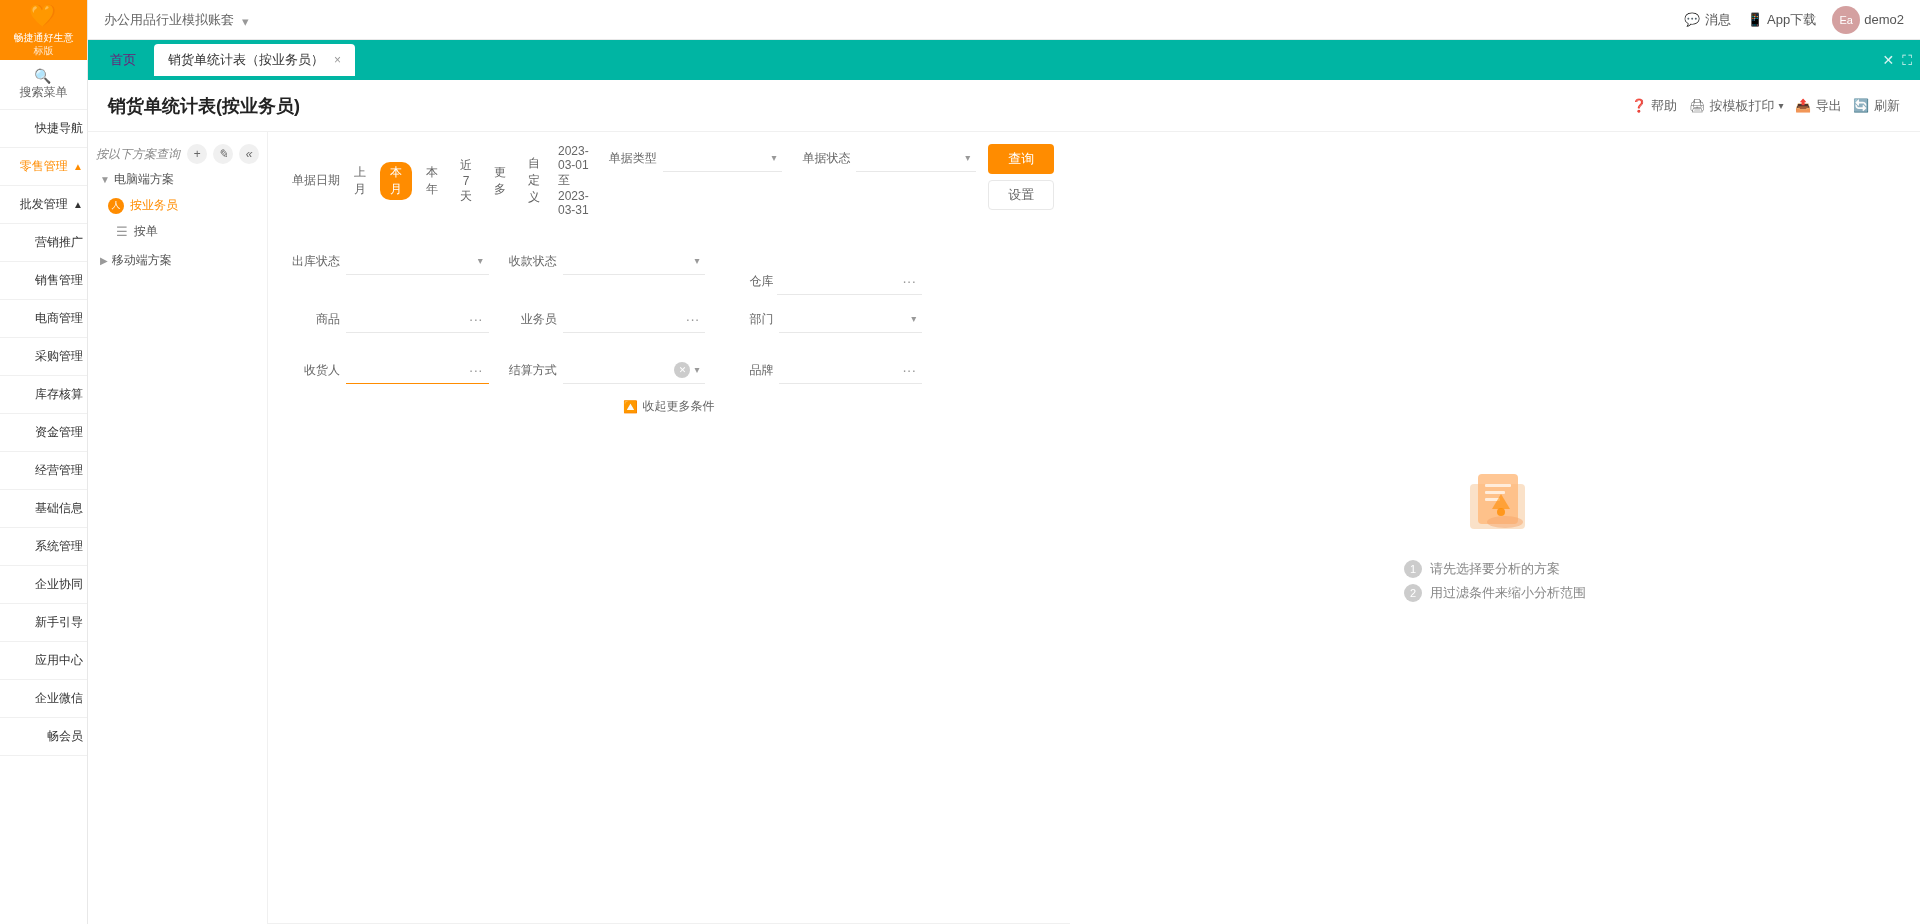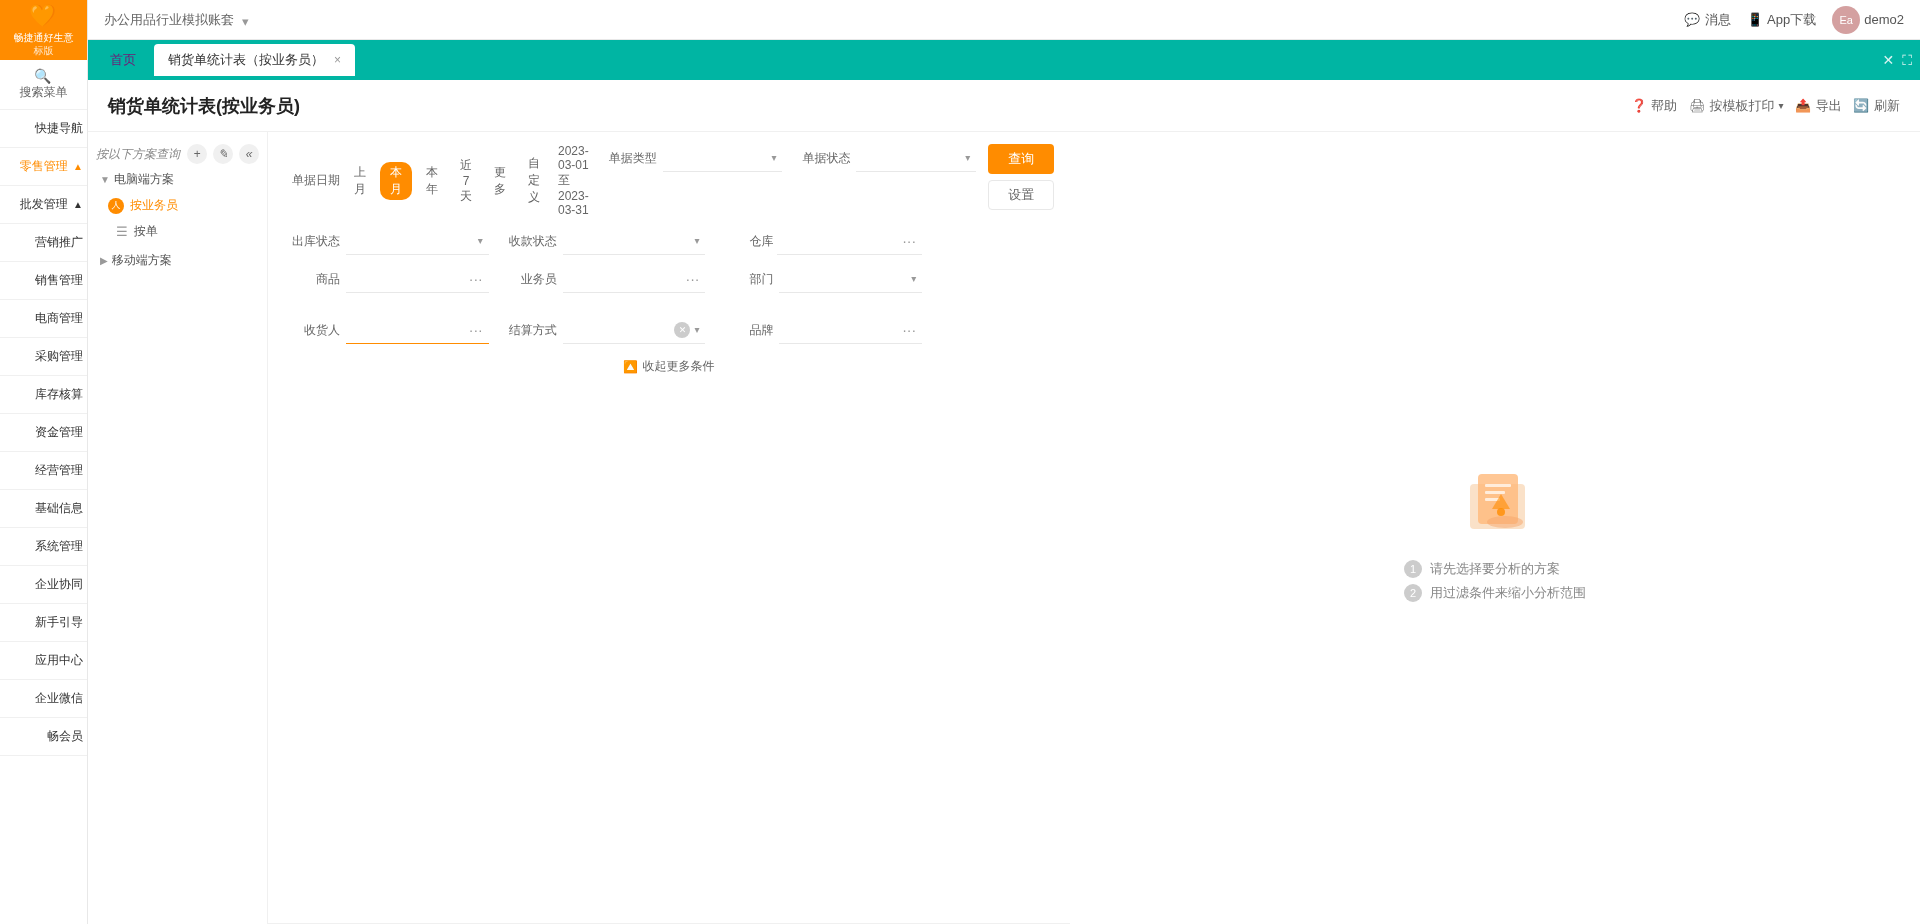--- a/index.html
+++ b/index.html
@@ -645,21 +645,21 @@
                 <span class="field-arrow">▾</span>
               </div>
             </div>
             <div style="display:flex;align-items:center;gap:6px;flex:1;">
               <span class="filter-label">收款状态</span>
               <div class="field-wrap" style="flex:1;">
                 <span class="field-placeholder"></span>
                 <span class="field-arrow">▾</span>
               </div>
             </div>
-            <div style="display:flex;align-items:center;gap:4px;flex:1;">
+            <div style="display:flex;align-items:center;gap:4px;flex:1;margin-top:40px;">
               <span class="filter-label">仓库</span>
               <div class="field-wrap" style="flex:1;">
                 <span class="field-placeholder"></span>
                 <span class="field-dots">···</span>
               </div>
             </div>
             <div style="width:120px;"></div>
           </div>
 
           <div style="display:flex;align-items:center;gap:12px;margin-bottom:10px;">

